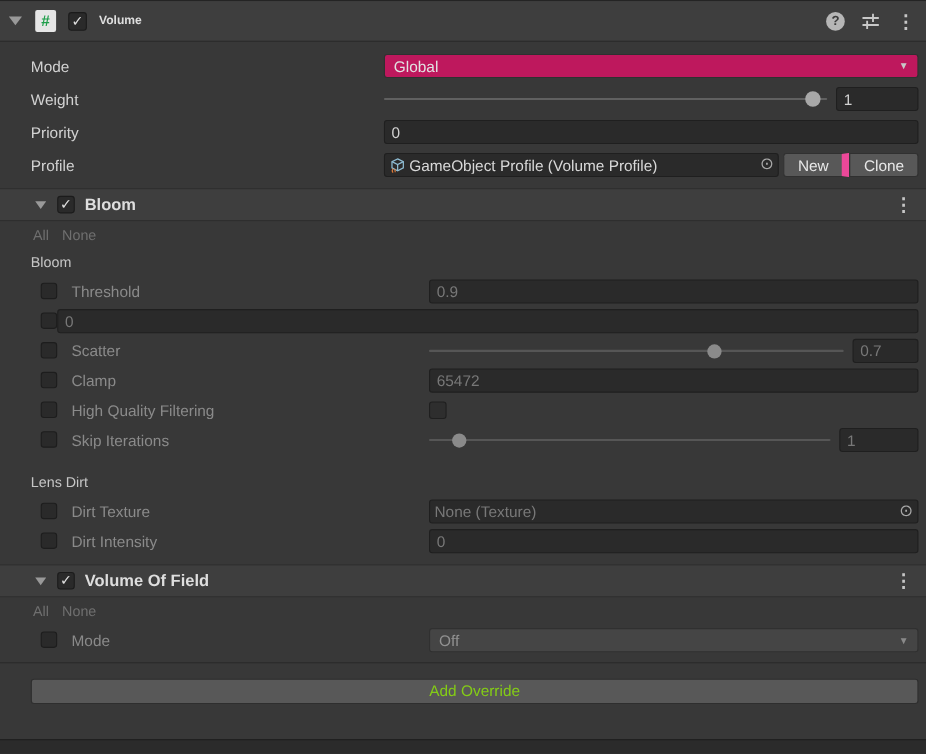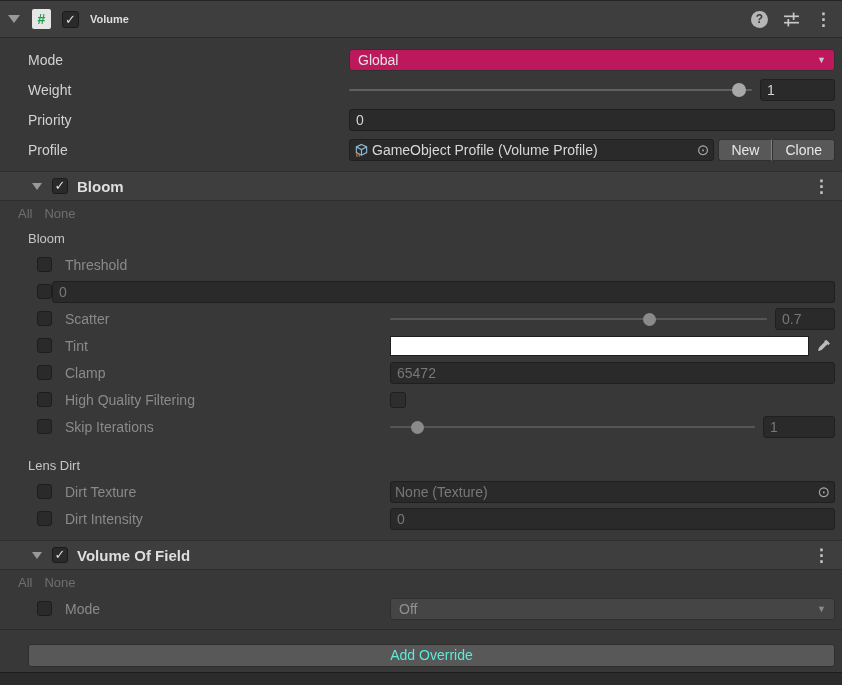--- a/index.html
+++ b/index.html
@@ -51,47 +51,47 @@
   .pos-scatter { left:calc(69% - 7px); }
   .pos-skip { left:calc(7.5% - 6px); }
   
   .objfield { background:#2a2a2a; border:1px solid #1f1f1f; border-radius:3px; height:22px;
     display:flex; align-items:center; padding:0 4px; flex:1; min-width:0; color:#d8d8d8; cursor:pointer; }
   .objfield .obj-text { white-space:nowrap; overflow:hidden; flex:1; min-width:0; }
   .objfield.dim { color:#787878; }
   .picker { flex:none; margin-left:4px; color:#a9a9a9; font-size:15px; line-height:20px; cursor:pointer; }
   .mini-btn { flex:none; background:#585858; border:1px solid #303030; height:22px; line-height:20px;
     padding:0 12px; color:#e8e8e8; cursor:pointer; text-align:center; }
-  .mini-btn.first { border-radius:3px 0 0 3px; margin-left:4px; border-right:1px solid #ec4899; }
+  .mini-btn.first { border-radius:3px 0 0 3px; margin-left:4px; border-right:7px solid #ec4899; }
   .mini-btn.last { border-radius:0 3px 3px 0; }
   
   .sect-header { height:30px; background:#3e3e3e; border-top:1px solid #2e2e2e; border-bottom:1px solid #2e2e2e;
     display:flex; align-items:center; padding:0 12px 0 32px; }
   .sect-header .checkbox { width:16px; height:16px; line-height:14px; }
   .sect-title { font-weight:bold; font-size:15px; color:#dedede; margin-left:9px; }
-  .allnone { height:24px; display:flex; align-items:center; gap:12px; padding-left:18px;
+  .allnone { height:24px; display:flex; align-items:center; gap:12px; padding-left:30px;
     color:#6f6f6f; font-size:13px; }
   .allnone span { cursor:pointer; }
   .subhead { height:26px; display:flex; align-items:flex-end; padding:0 0 5px 28px;
     color:#c6c6c6; font-size:13px; }
   .subhead.tall { height:38px; }
   
   .prow { display:flex; align-items:center; height:27px; padding-left:37px; padding-right:7px; }
   .ovr-cb { width:15px; height:15px; background:#2a2a2a; border:1px solid #1d1d1d; border-radius:3px;
     flex:none; cursor:pointer; }
   .plbl { width:338px; padding-left:13px; color:#8a8a8a; flex:none; white-space:nowrap; overflow:hidden; }
   .swatch { flex:1; height:20px; border:1px solid #1f1f1f; cursor:pointer; }
   .dropper { flex:none; width:22px; height:22px; margin-left:4px; display:flex; align-items:center;
     justify-content:center; cursor:pointer; }
   .small-cb { width:16px; height:16px; background:#2e2e2e; border:1px solid #1f1f1f; border-radius:3px;
     flex:none; cursor:pointer; }
   
   .divider { height:1px; background:#2a2a2a; margin-top:6px; }
   .add-override { margin:14px 7px 0 28px; height:23px; background:#585858; border:1px solid #2e2e2e;
-    border-radius:3px; color:#5eead4; text-align:center; line-height:21px; cursor:pointer; }
+    border-radius:3px; color:#84cc16; text-align:center; line-height:21px; cursor:pointer; }
   .bottom-strip { position:absolute; left:0; right:0; bottom:0; height:13px; background:#2b2b2b;
     border-top:1px solid #1e1e1e; }
   .icon-svg { display:block; }
 </style>
 </head>
 <body>
 
 <div id="inspector">
 
   <div class="comp-header">
@@ -171,20 +171,23 @@
   <div class="allnone">
     <span>All</span>
     <span>None</span>
   </div>
 
   <div class="subhead">Bloom</div>
 
   <div class="prow">
     <div class="ovr-cb"></div>
     <span class="plbl">Threshold</span>
+    <div class="ctrl">
+      <div class="field dim">0.9</div>
+    </div>
   </div>
 
   <div class="prow">
     <div class="ovr-cb"></div>
     <div class="ctrl">
       <div class="field dim">0</div>
     </div>
   </div>
 
   <div class="prow">
@@ -192,32 +195,20 @@
     <span class="plbl">Scatter</span>
     <div class="ctrl">
       <div class="slider dim">
         <div class="track"></div>
         <div class="handle pos-scatter"></div>
       </div>
       <div class="field dim num" style="width:60px;">0.7</div>
     </div>
   </div>
 
-  <div class="prow">
-    <div class="ovr-cb"></div>
-    <span class="plbl">Tint</span>
-    <div class="ctrl">
-      <div class="swatch" style="background:#ffffff;"></div>
-      <div class="dropper">
-        <svg width="14" height="14" viewBox="0 0 16 16">
-          <path d="M11 1.2 L14.8 5 L12.8 7 L11.9 6.1 L5.6 12.4 L2.2 13.8 L1.2 12.8 L2.6 9.4 L8.9 3.1 L8 2.2 Z" fill="#bdbdbd"></path>
-        </svg>
-      </div>
-    </div>
-  </div>
 
   <div class="prow">
     <div class="ovr-cb"></div>
     <span class="plbl">Clamp</span>
     <div class="ctrl">
       <div class="field dim">65472</div>
     </div>
   </div>
 
   <div class="prow">

